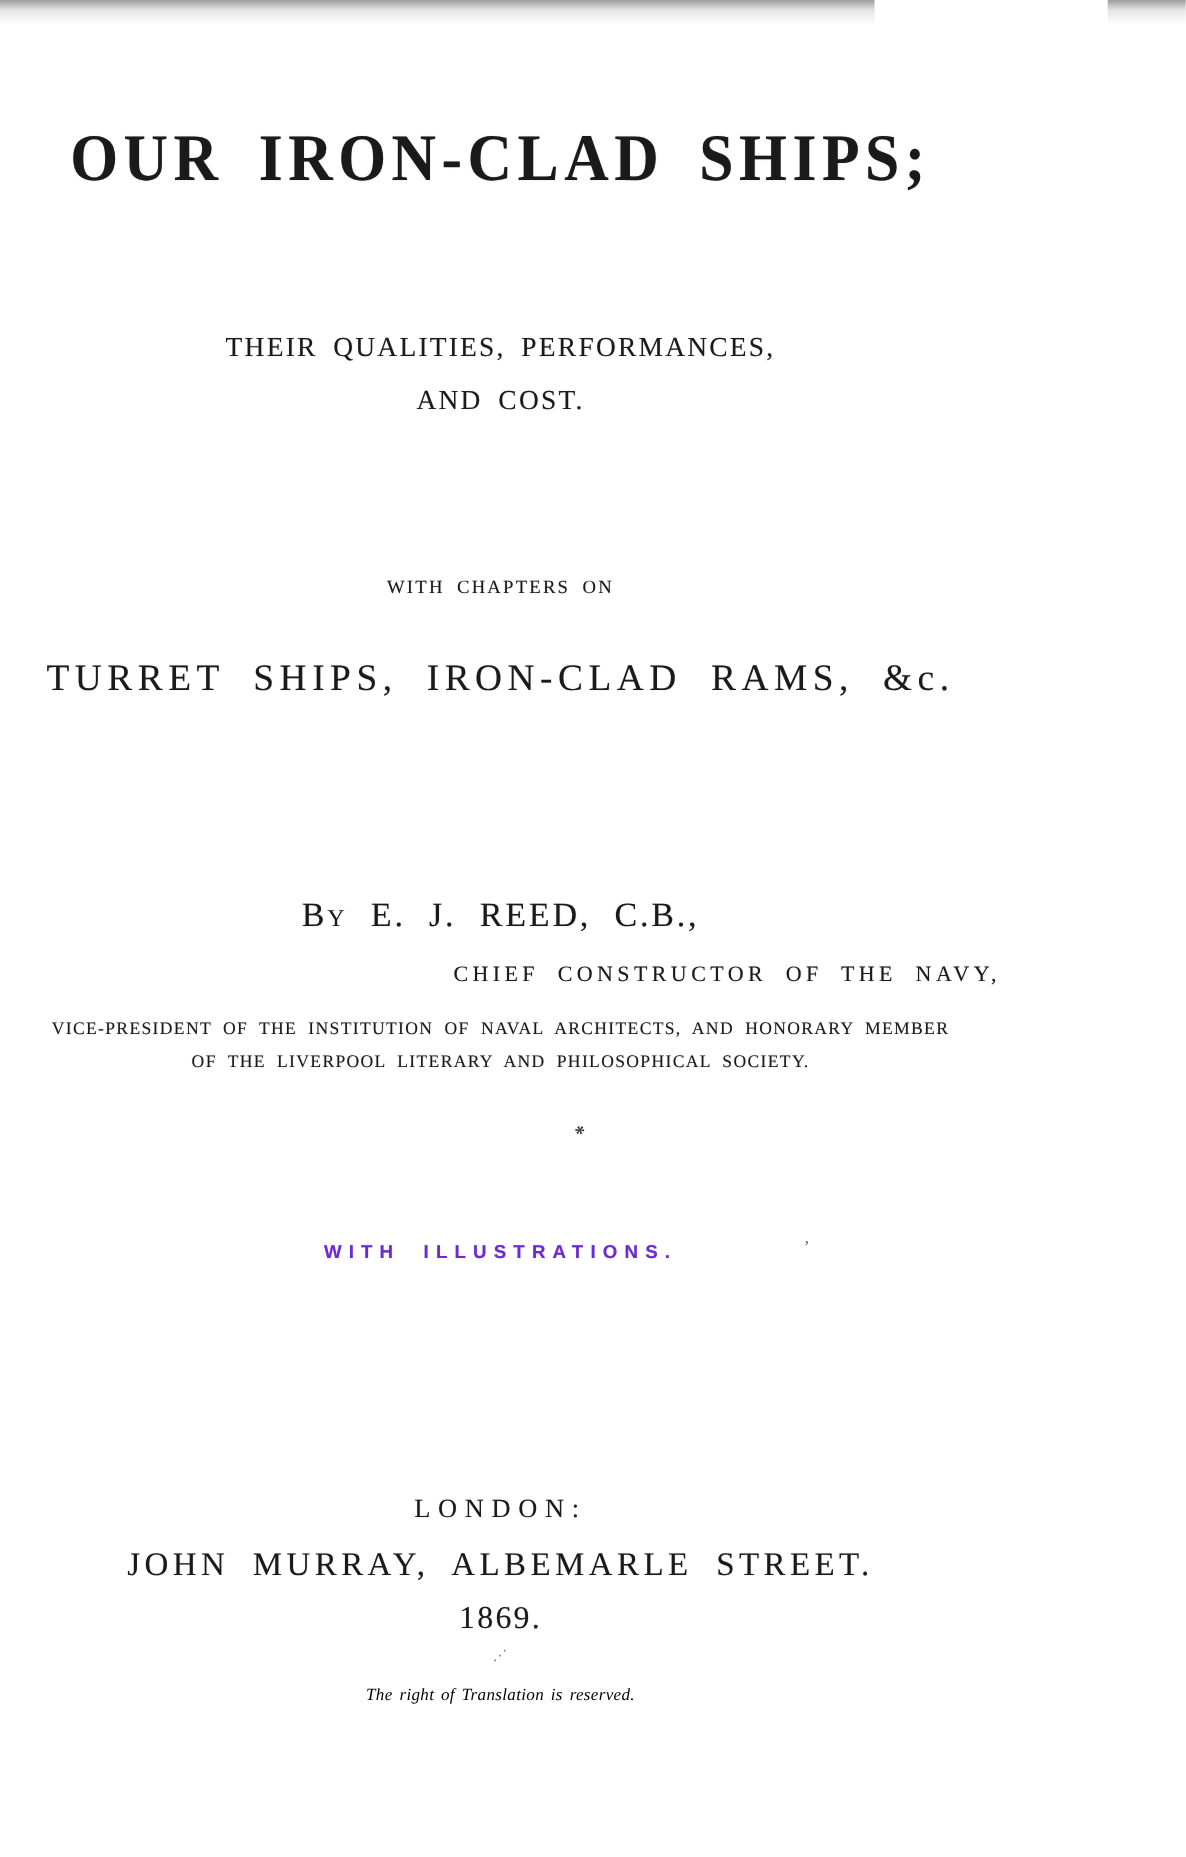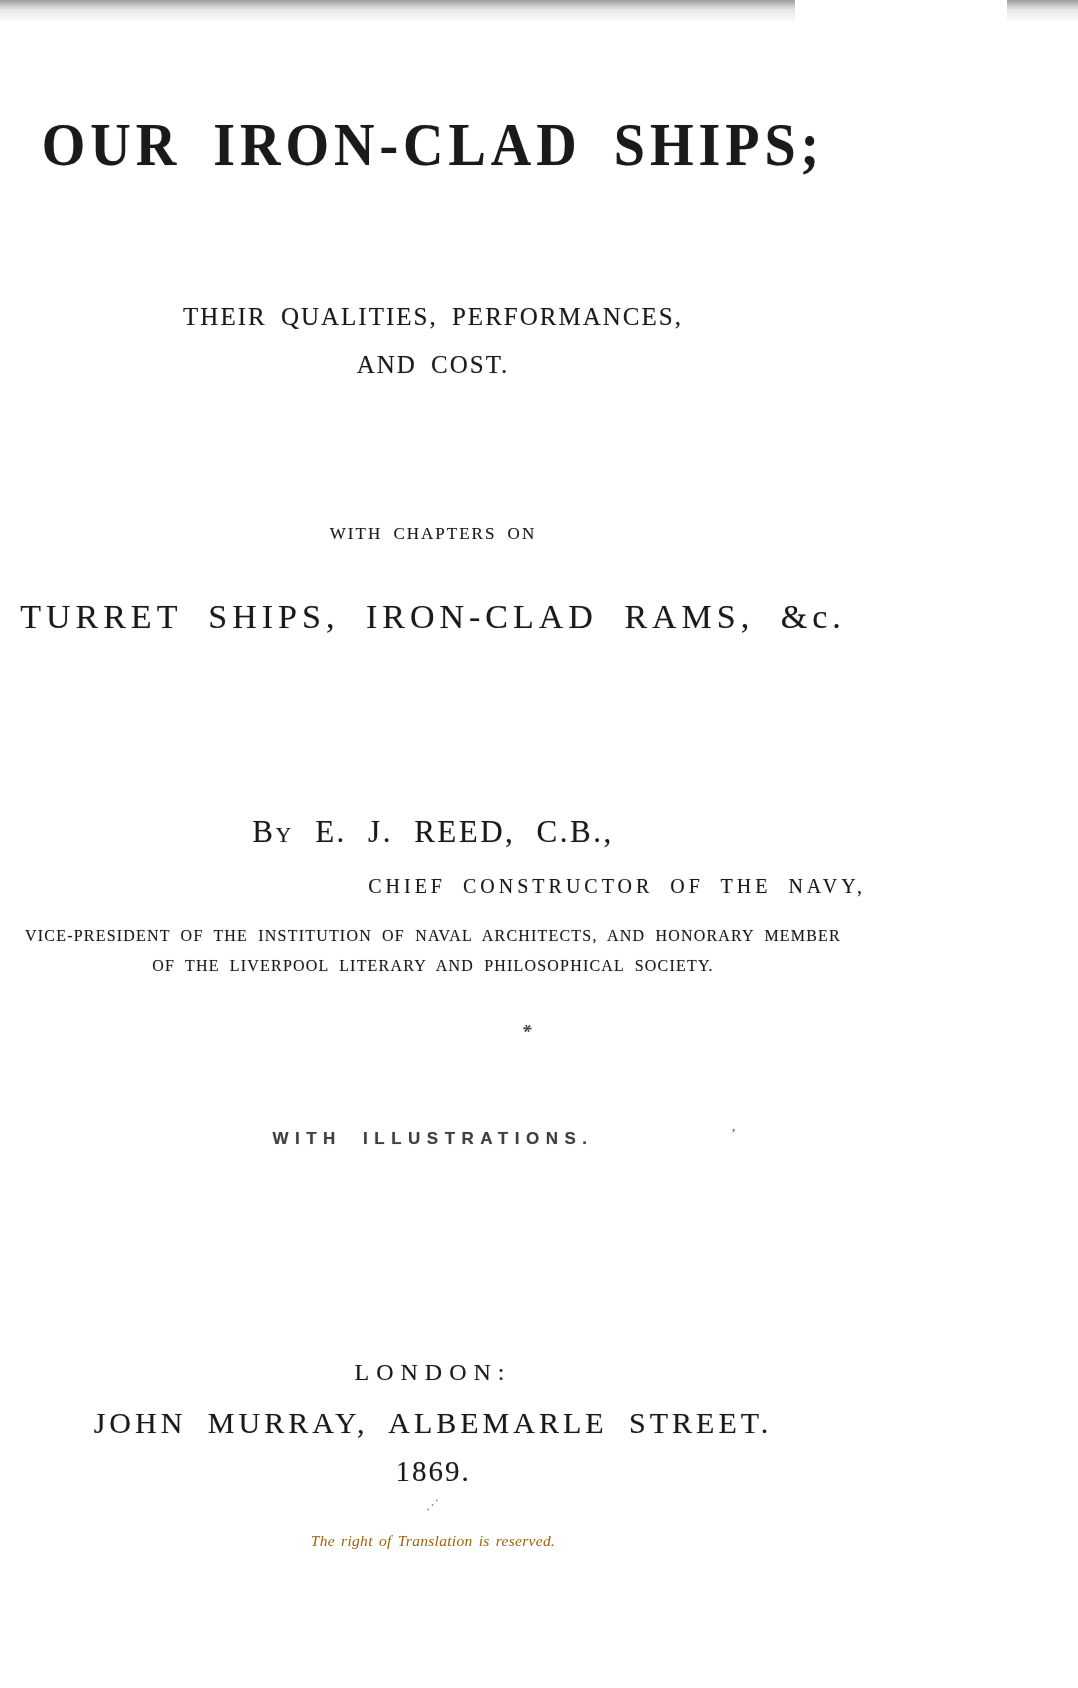--- a/index.html
+++ b/index.html
@@ -12,20 +12,21 @@
     width:1078px;height:1688px;
     background:var(--paper);
     overflow:hidden;
   }
   .page{
     position:relative;
     width:904px;height:1688px;
     background:var(--paper);
     font-family:"Liberation Serif", serif;
     color:var(--ink);
+    padding-left:44px;
   }
   
   .top-shadow{
     position:absolute;top:0;left:0;width:1078px;height:24px;
     background:linear-gradient(to bottom, var(--scan-edge) 0%, rgba(200,200,200,.45) 40%, rgba(255,255,255,0) 95%);
   }
   .top-notch{
     position:absolute;top:0;left:795px;width:212px;height:30px;
     background:var(--paper);
   }
@@ -75,21 +76,21 @@
     font-size:16px;
     letter-spacing:1.2px;word-spacing:5px;
     line-height:1.85;
     white-space:normal;
   }
   .illustrations{
     top:1129px;
     font-family:"Liberation Sans", sans-serif;
     font-size:17px;font-weight:700;
     letter-spacing:6.5px;word-spacing:10px;
-    color:#404040;
+    color:#6d28d9;
     text-shadow:0 0 1px rgba(30,30,30,.4);
   }
   .imprint-city{
     top:1359px;
     font-size:24px;
     letter-spacing:7px;word-spacing:3px;
   }
   .imprint-publisher{
     top:1406px;
     font-size:30px;
@@ -99,21 +100,21 @@
     top:1455px;
     font-size:29px;
     letter-spacing:2px;
   }
   .rights{
     top:1532px;
     font-family:"Liberation Serif", serif;
     font-style:italic;
     font-size:15.5px;
     letter-spacing:.3px;word-spacing:2px;
-    color:#a16207;
+    color:#000000;
     text-shadow:none;
   }
   
   .speck{
     position:absolute;
     color:#4a4a4a;
     text-shadow:none;
     white-space:nowrap;
   }
   .speck-flourish{

